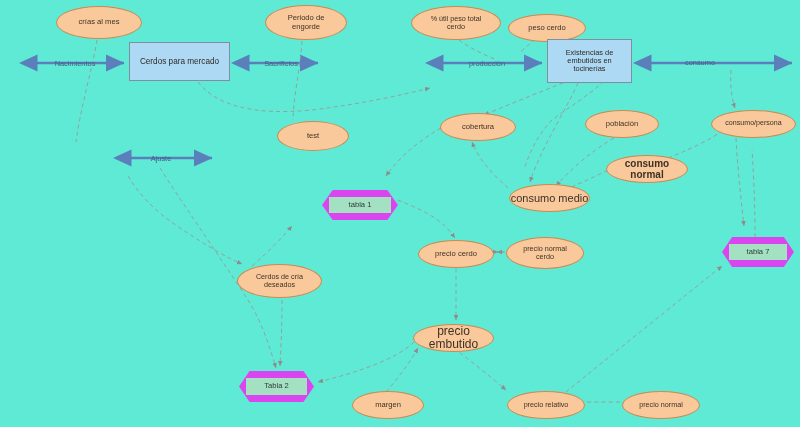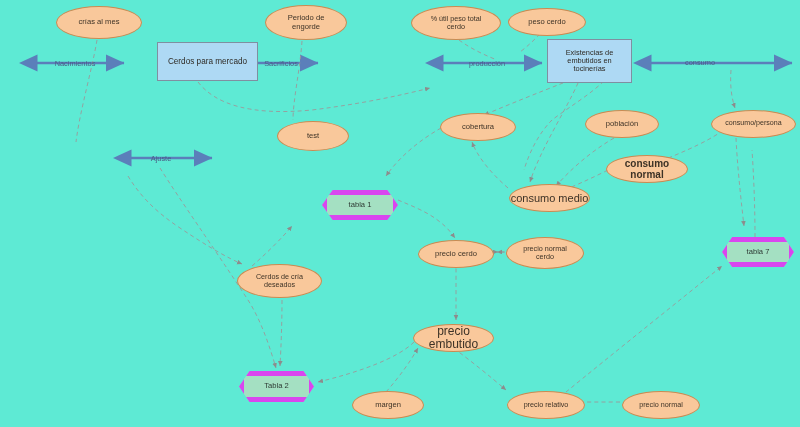--- a/index.html
+++ b/index.html
@@ -39,21 +39,21 @@
     font-size: 7.6px;
   }
   .node.rect {
     background: #aed9f4;
     border: 1.3px solid #7f8fa0;
     font-size: 8.2px;
     color: #2e2a24;
   }
   .node.hex {
     background: #a4e0c2;
-    border: 5px solid #d946ef;
+    border: 7px solid #d946ef;
     font-size: 7.6px;
     color: #2e3a34;
     clip-path: polygon(14% 0%, 86% 0%, 100% 50%, 86% 100%, 14% 100%, 0% 50%);
   }
   .edge-label {
     position: absolute;
     font-family: "Liberation Sans", sans-serif;
     font-size: 7.4px;
     color: #4a5d86;
     background: transparent;
@@ -121,23 +121,23 @@
   </svg>
 
   <div class="node ellipse" style="left:56px; top:6px; width:86px; height:33px;">crías al mes</div>
 
   <div class="node ellipse" style="left:265px; top:5px; width:82px; height:35px;">Periodo de
 engorde</div>
 
   <div class="node ellipse" style="left:411px; top:6px; width:90px; height:34px; font-size:7.2px;">% útil peso total
 cerdo</div>
 
-  <div class="node ellipse" style="left:508px; top:8px; width:78px; height:28px;">peso cerdo</div>
+  <div class="node ellipse" style="left:508px; top:14px; width:78px; height:28px;">peso cerdo</div>
 
-  <div class="node rect" style="left:129px; top:42px; width:101px; height:39px;margin-left:28px;">Cerdos para mercado</div>
+  <div class="node rect" style="left:129px; top:42px; width:101px; height:39px;">Cerdos para mercado</div>
 
   <div class="node rect" style="left:547px; top:39px; width:85px; height:44px; font-size:7.4px;">Existencias de
 embutidos en
 tocinerías</div>
 
   <div class="node ellipse" style="left:277px; top:121px; width:72px; height:30px;">test</div>
 
   <div class="node ellipse" style="left:440px; top:113px; width:76px; height:28px;">cobertura</div>
 
   <div class="node ellipse" style="left:585px; top:110px; width:74px; height:28px;">población</div>

